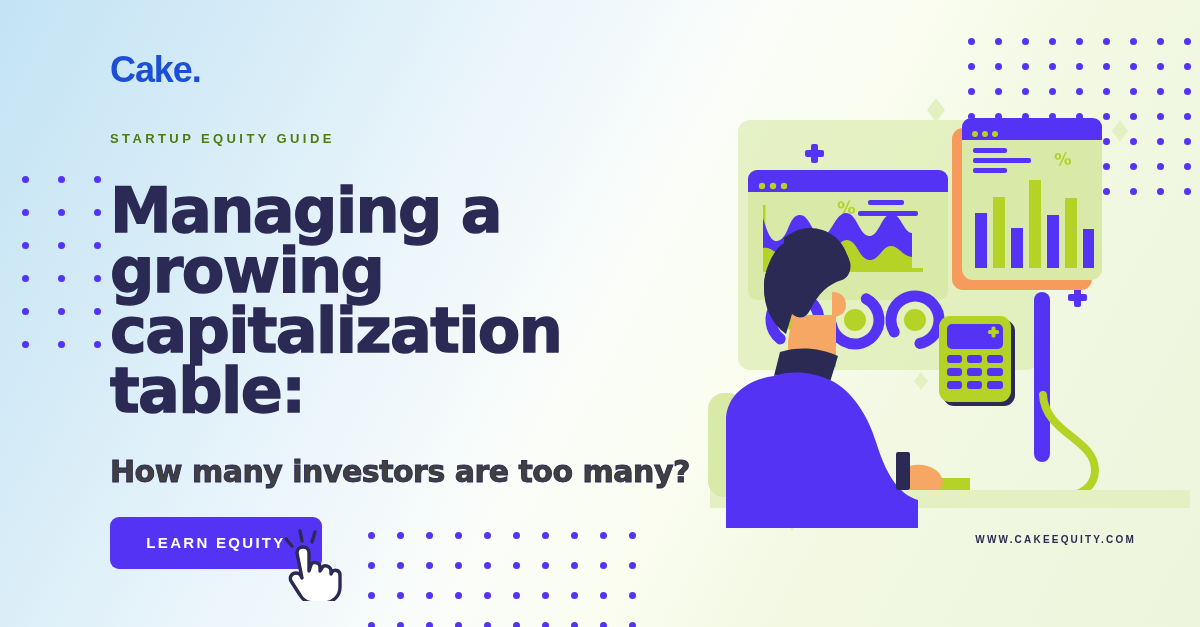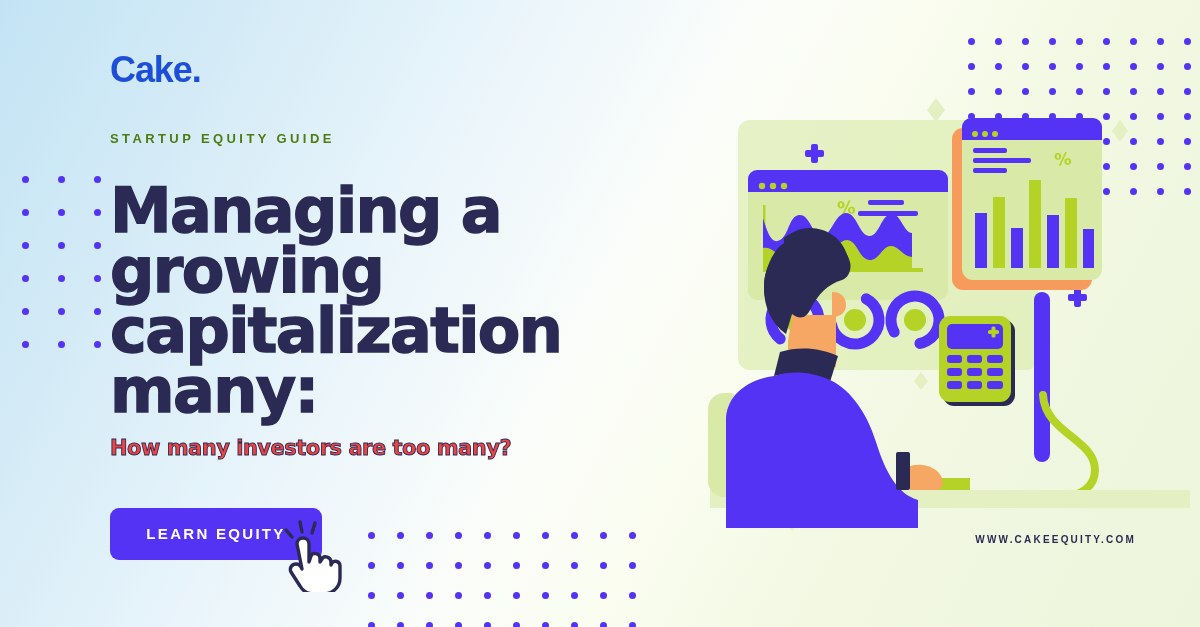--- a/index.html
+++ b/index.html
@@ -43,28 +43,28 @@
   .headline {
     margin-top:35px;
     font-family:"DejaVu Sans", sans-serif;
     font-size:62px; font-weight:700; color:#2b2a55;
     line-height:0.97; letter-spacing:-1.6px;
     -webkit-text-stroke:1.4px #2b2a55;
   }
   .headline .l2 { display:block; }
 
   .subhead {
-    margin-top:14px;
+    margin-top:32px;
     font-family:"DejaVu Sans", sans-serif;
-    font-size:21px; font-weight:700; color:#ef4444;
+    font-size:30px; font-weight:700; color:#404040;
     letter-spacing:-0.5px;
     -webkit-text-stroke:0.9px #2b2a55;
   }
 
-  .cta-wrap { position:relative; margin-top:48px; width:230px; }
+  .cta-wrap { position:relative; margin-top:28px; width:230px; }
   .cta {
     display:flex; align-items:center; justify-content:center;
     width:212px; height:52px;
     background:#5433F5; border:none; border-radius:9px;
     color:#ffffff; font-size:15px; font-weight:700;
     letter-spacing:2.3px; cursor:pointer;
   }
   .cursor-hand {
     position:absolute; left:170px; top:12px;
     width:64px; height:72px; pointer-events:none;
@@ -343,21 +343,21 @@
 </div>
 
 <div class="content">
 
   <div class="logo">Cake.</div>
 
   <div class="eyebrow">STARTUP EQUITY GUIDE</div>
 
   <h1 class="headline">
     <span class="l1">Managing a growing</span>
-    <span class="l2">capitalization many:</span>
+    <span class="l2">capitalization table:</span>
   </h1>
 
   <div class="subhead">How many investors are too many?</div>
 
   <div class="cta-wrap">
     <button class="cta">LEARN EQUITY</button>
     <svg class="cursor-hand" viewBox="0 0 64 72">
       <g stroke="#2b2a55" stroke-width="3.4" stroke-linecap="round" fill="none">
         <line x1="22" y1="12" x2="20" y2="2"></line>
         <line x1="12" y1="17" x2="6" y2="10"></line>

